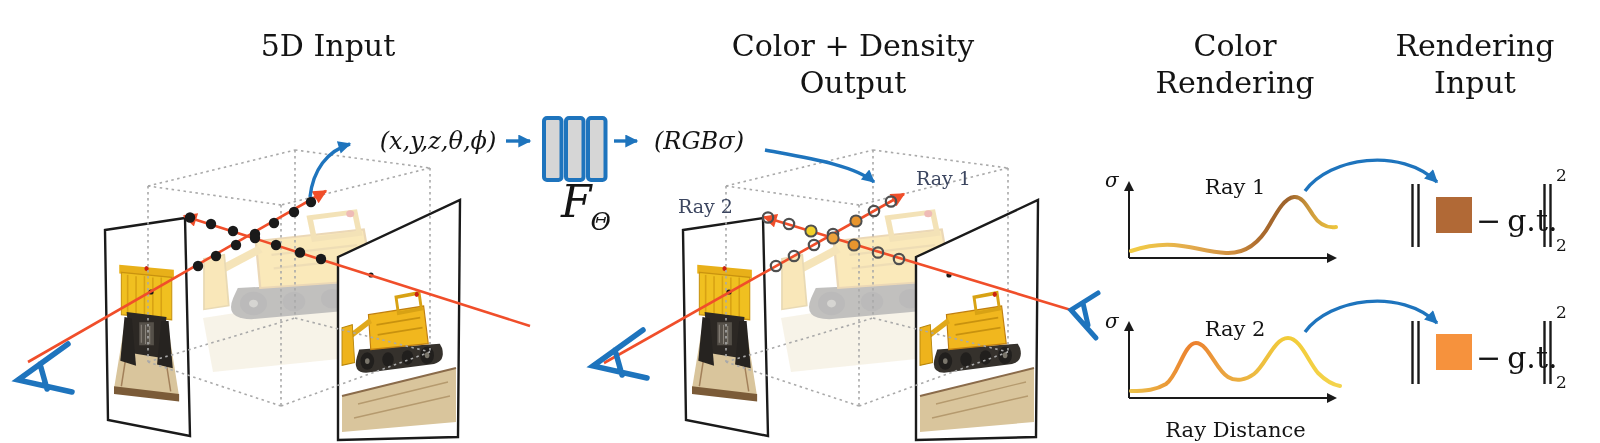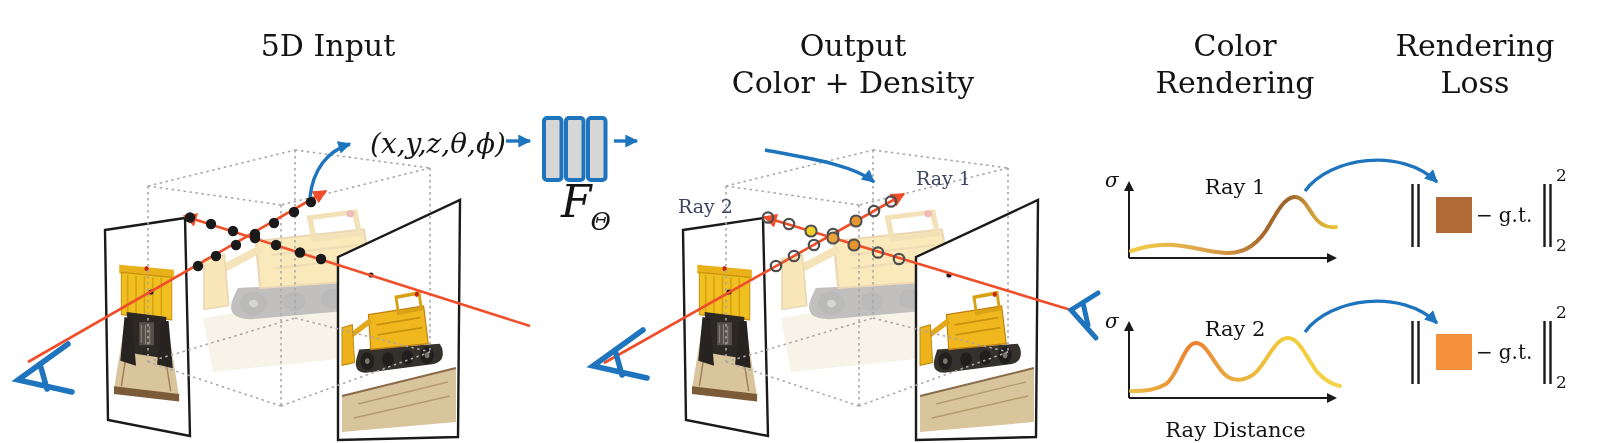--- a/index.html
+++ b/index.html
@@ -1,26 +1,26 @@
 <!DOCTYPE html>
 <html><head>
 <meta charset="utf-8">
 <style>
   html,body{margin:0;padding:0;background:#ffffff;}
   .fig{position:relative;width:1600px;height:443px;background:#ffffff;overflow:hidden;
        font-family:"DejaVu Serif",serif;color:#141414;margin-left:8px;}
   .abs{position:absolute;}
   .hdr{font-size:30px;line-height:37px;text-align:center;white-space:nowrap;}
-  .math{font-style:italic;font-size:28px;white-space:nowrap;text-align:center;}
+  .math{font-style:italic;font-size:24px;white-space:nowrap;text-align:center;}
   .fbig{font-style:italic;font-size:44px;line-height:44px;}
   .fsub{font-style:italic;font-size:25px;position:relative;top:13px;left:-1px;}
   .raylab{font-size:19px;color:#3c4660;white-space:nowrap;}
   .plotlab{font-size:21px;text-align:center;white-space:nowrap;}
   .sigma{font-style:italic;font-size:20px;}
-  .lossrow{font-size:20px;white-space:nowrap;}
+  .lossrow{font-size:30px;white-space:nowrap;}
   .lossrow .gt{margin-left:6px;}
   .supsub{font-size:17px;}
   svg{position:absolute;left:0;top:0;}
 </style>
 </head>
 <body>
 
 <div class="fig">
 
 <svg width="1600" height="443" viewBox="0 0 1600 443">
@@ -225,36 +225,37 @@
         <line x1="1542.5" y1="321" x2="1542.5" y2="384"></line>
   </g>
   <rect x="1428" y="197" width="36" height="36" fill="#b16936"></rect>
   <rect x="1428" y="334" width="36" height="36" fill="#f6923d"></rect>
 </svg>
 
 <div class="abs hdr" style="left:120px;top:27px;width:400px;">
   <div>5D Input</div>
 </div>
 <div class="abs hdr" style="left:645px;top:27px;width:400px;">
+  <div>Color + Density</div>
   <div>Output</div>
-  <div>Color + Density</div>
 </div>
 <div class="abs hdr" style="left:1127px;top:27px;width:200px;">
   <div>Color</div>
   <div>Rendering</div>
 </div>
 <div class="abs hdr" style="left:1367px;top:27px;width:200px;">
   <div>Rendering</div>
-  <div>Loss</div>
+  <div>Input</div>
 </div>
 
 <div class="abs math" style="left:340px;top:127px;width:180px;">(x,y,z,θ,ϕ)</div>
 <div class="abs" style="left:553px;top:180px;">
   <span class="fbig">F</span><span class="fsub">Θ</span>
 </div>
+<div class="abs math" style="left:601px;top:127px;width:180px;">(RGBσ)</div>
 
 <div class="abs raylab" style="left:908px;top:167px;">Ray 1</div>
 <div class="abs raylab" style="left:670px;top:195px;">Ray 2</div>
 
 <div class="abs sigma" style="left:1097px;top:168px;">σ</div>
 <div class="abs plotlab" style="left:1152px;top:175px;width:150px;">Ray 1</div>
 <div class="abs sigma" style="left:1097px;top:309px;">σ</div>
 <div class="abs plotlab" style="left:1152px;top:317px;width:150px;">Ray 2</div>
 <div class="abs plotlab" style="left:1130px;top:418px;width:195px;">Ray Distance</div>
 

